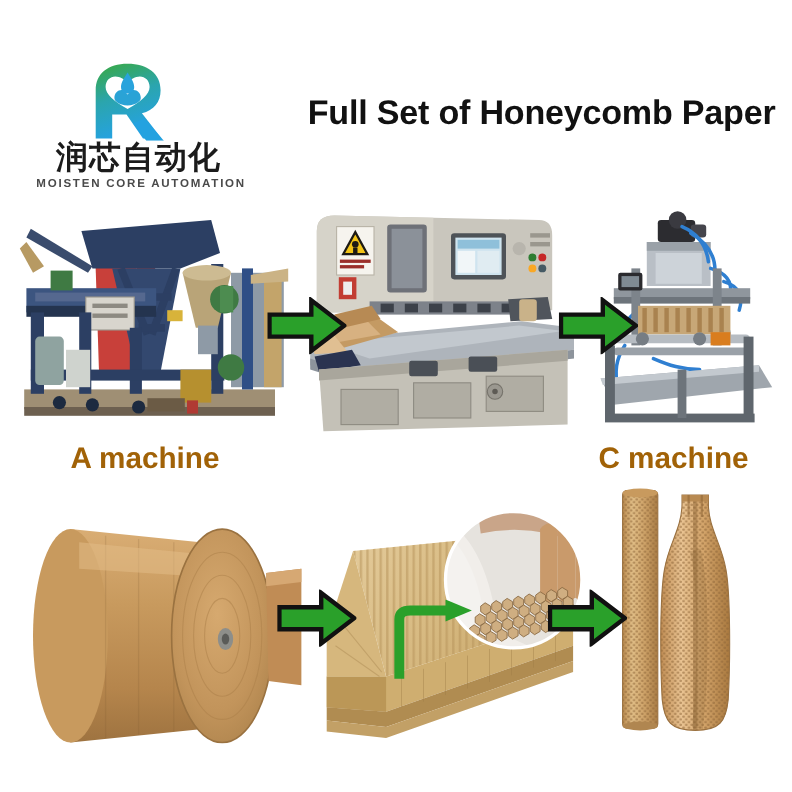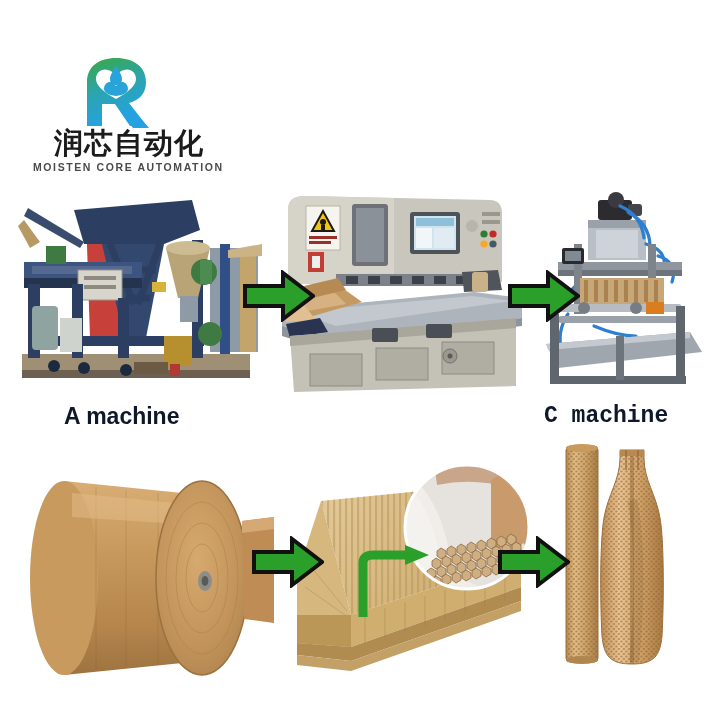--- a/index.html
+++ b/index.html
@@ -5,46 +5,46 @@
   html,body{margin:0;padding:0;background:#fff;}
   body{width:720px;height:720px;overflow:hidden;
        font-family:"Liberation Sans","DejaVu Sans",sans-serif;}
   #page{position:relative;width:720px;height:720px;background:#ffffff;overflow:hidden;}
 
   
   #header{position:absolute;left:0;top:0;width:720px;height:182px;}
 
   #logo{position:absolute;left:33px;top:56px;width:168px;height:124px;}
   #logo-mark{position:absolute;left:38px;top:0px;width:92px;height:72px;}
-  #logo-cn{position:absolute;left:12px;top:70px;width:168px;height:34px;
-           text-align:center;font-size:29px;line-height:34px;font-weight:bold;
+  #logo-cn{position:absolute;left:0px;top:70px;width:168px;height:34px;
+           text-align:right;font-size:29px;line-height:34px;font-weight:bold;
            color:#1b1b1b;letter-spacing:1px;white-space:nowrap;
            font-family:"DejaVu Sans",sans-serif;}
   #logo-en{position:absolute;left:0px;top:104px;width:168px;height:14px;
            text-align:center;font-size:10.5px;line-height:14px;font-weight:bold;
            color:#4a4a4a;letter-spacing:1.6px;white-space:nowrap;}
 
   #title{position:absolute;left:205px;top:82px;width:500px;
          text-align:right;color:#111111;font-weight:bold;
          font-size:31px;line-height:42px;letter-spacing:-0.2px;}
   #title .ln{display:block;}
 
   
   .photo{position:absolute;overflow:hidden;background:#fff;}
 
   #mA{left:14px;top:186px;width:252px;height:208px;}
   #mB{left:276px;top:186px;width:246px;height:208px;}
   #mC{left:524px;top:186px;width:188px;height:208px;}
 
   
   .mlabel{position:absolute;top:400px;height:32px;line-height:32px;
-          font-size:23px;font-weight:bold;color:#0f172a;white-space:nowrap;}
+          font-size:27px;font-weight:bold;color:#a16207;white-space:nowrap;}
   #lblA{left:64px;}
   #lblB{left:318px;}
-  #lblC{left:544px;font-family:Liberation Mono, monospace;}
+  #lblC{left:544px;}
 
   
   #roll{position:absolute;left:6px;top:447px;width:280px;height:262px;}
   #sheet{position:absolute;left:285px;top:455px;width:260px;height:250px;}
   #sleeves{position:absolute;left:560px;top:440px;width:156px;height:260px;}
 
   
   .arrow{position:absolute;}
   .arrow svg{display:block;}
   #ar1{left:243px;top:270px;}
@@ -94,20 +94,21 @@
 
           <path d="M60 52 L78 72 L62 72 L50 56 Z" fill="#24a2e0"></path>
         </svg>
       </div>
 
       <div id="logo-cn">润芯自动化</div>
       <div id="logo-en">MOISTEN CORE AUTOMATION</div>
     </div>
 
     <div id="title">
+      <span class="ln">Full Set of Honeycomb Paper</span>
     </div>
   </div>
 
   <div class="photo" id="mA">
     <svg width="252" height="208" viewBox="0 0 252 208">
       <rect width="252" height="208" fill="#ffffff"></rect>
 
       <rect x="8" y="168" width="228" height="18" fill="#9f8f74"></rect>
       <rect x="8" y="184" width="228" height="8" fill="#6d6050"></rect>
 

